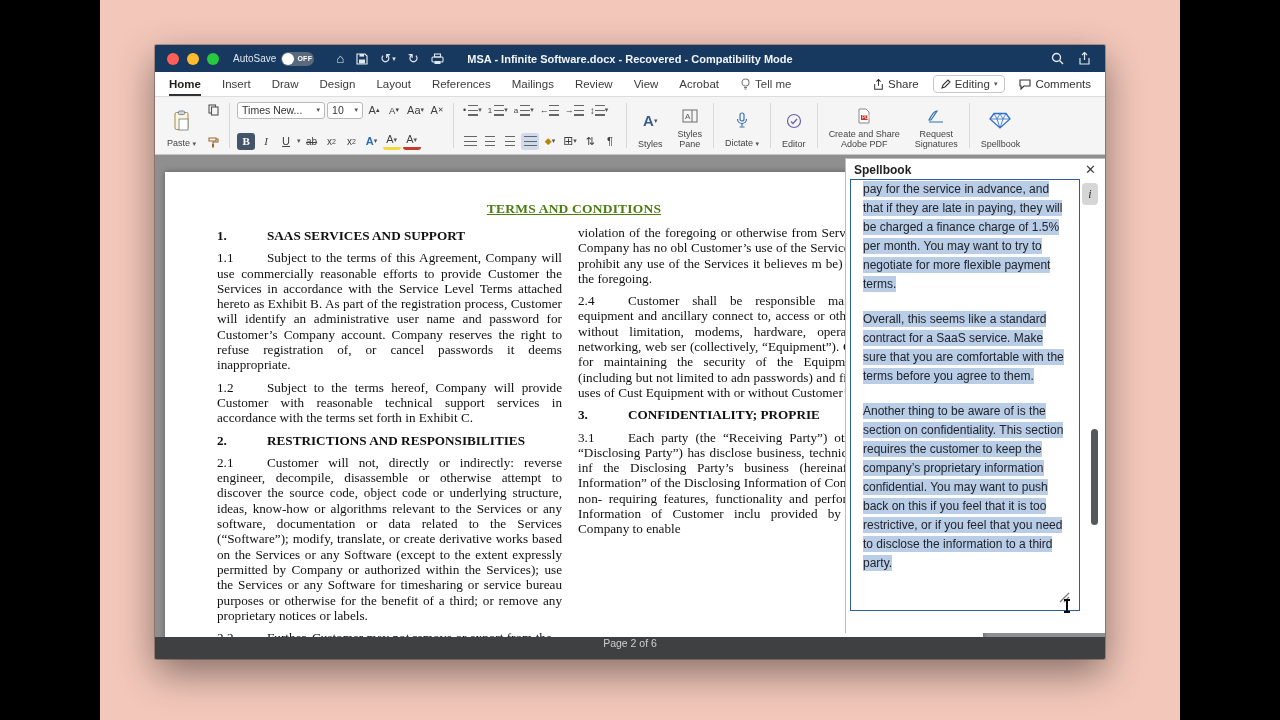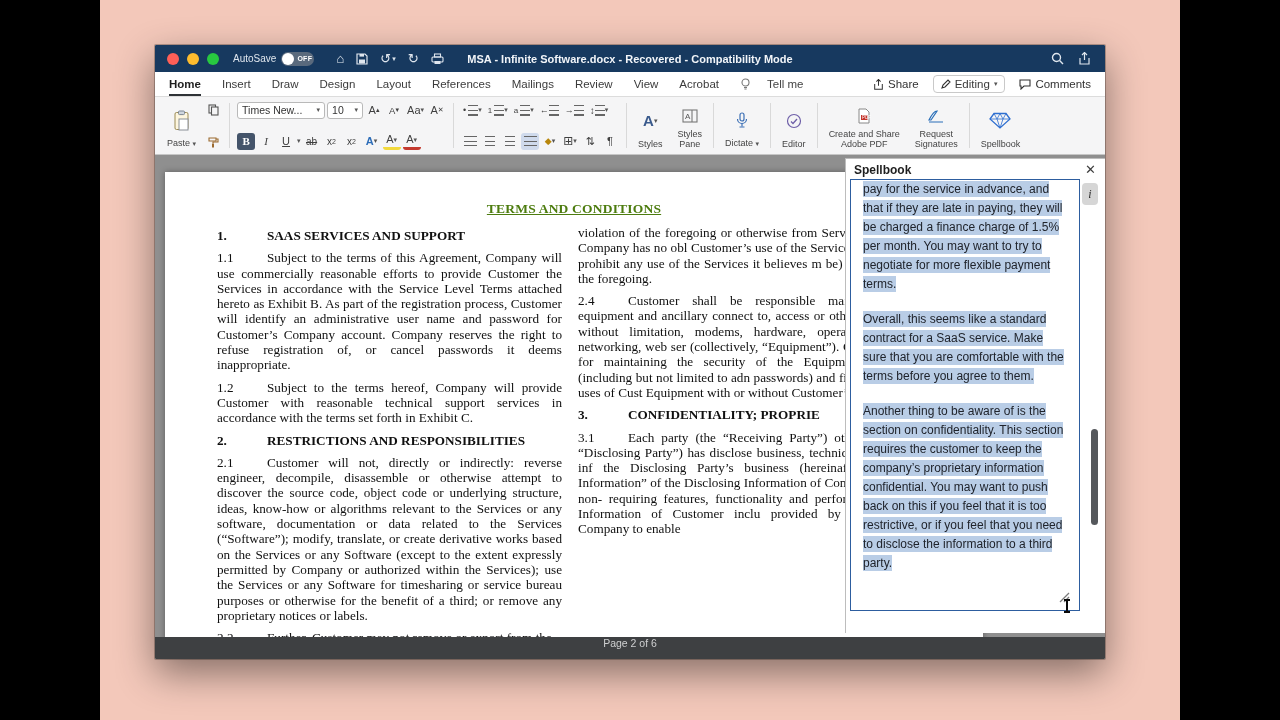--- a/index.html
+++ b/index.html
@@ -24,21 +24,21 @@
   .tb-icons{display:flex;align-items:center;gap:12px;margin-left:22px;font-size:13px;color:#dfe6ee;}
   .tb-ic{display:inline-flex;align-items:center;gap:1px;}
   .tb-title{position:absolute;left:0;right:0;text-align:center;font-size:11px;font-weight:bold;color:#f2f5f9;pointer-events:none;}
   .tb-right{margin-left:auto;display:flex;align-items:center;gap:14px;margin-right:14px;}
 
   
   .menubar{height:25px;background:#fff;border-bottom:1px solid #dcdcdc;display:flex;align-items:center;padding:0 14px;font-size:11.5px;color:#3b3b3b;}
   .tabs{display:flex;align-items:center;gap:21px;height:100%;}
   .tab{display:flex;align-items:center;height:100%;border-bottom:2px solid transparent;padding-top:1px;cursor:default;}
   .tab.active{font-weight:bold;color:#1f1f1f;border-bottom-color:#2f3337;}
-  .tellme{display:flex;align-items:center;gap:16px;color:#444;text-align:right;}
+  .tellme{display:flex;align-items:center;gap:4px;color:#444;text-align:right;}
   .mb-right{margin-left:auto;display:flex;align-items:center;gap:14px;}
   .mb-btn{display:flex;align-items:center;gap:4px;color:#333;}
   .editing-pill{display:flex;align-items:center;gap:4px;border:1px solid #c9c9c9;border-radius:4px;padding:2px 7px;}
   .cv{font-size:7px;color:#555;}
 
   
   .ribbon{height:58px;background:#f5f5f6;border-bottom:1px solid #c6c6c6;display:flex;align-items:stretch;padding:4px 8px;gap:7px;}
   .sep{width:1px;background:#d9d9d9;margin:2px 0;}
   .grp{display:flex;gap:4px;}
   .rb-col{display:flex;flex-direction:column;justify-content:space-between;text-align:right;}

